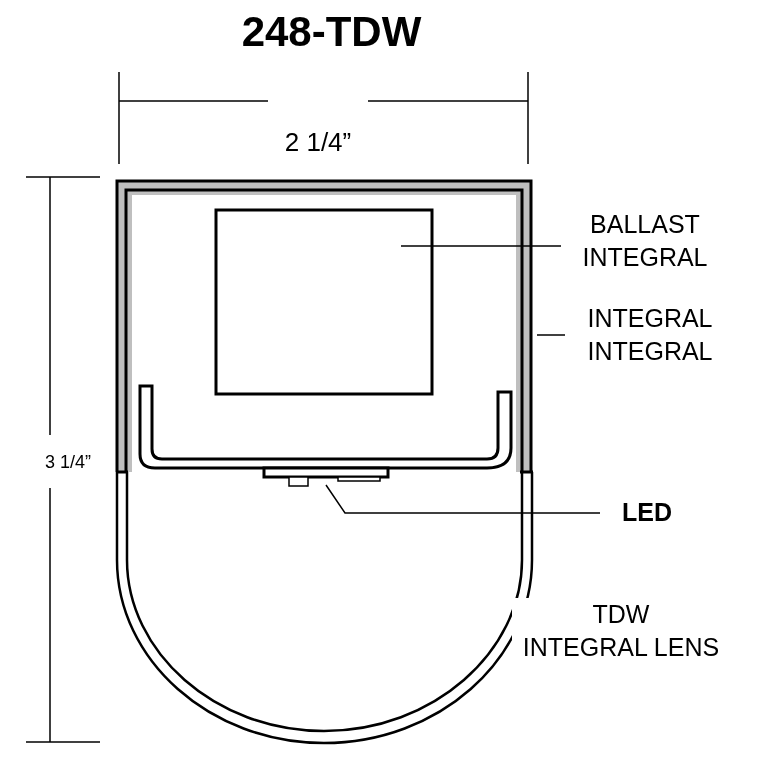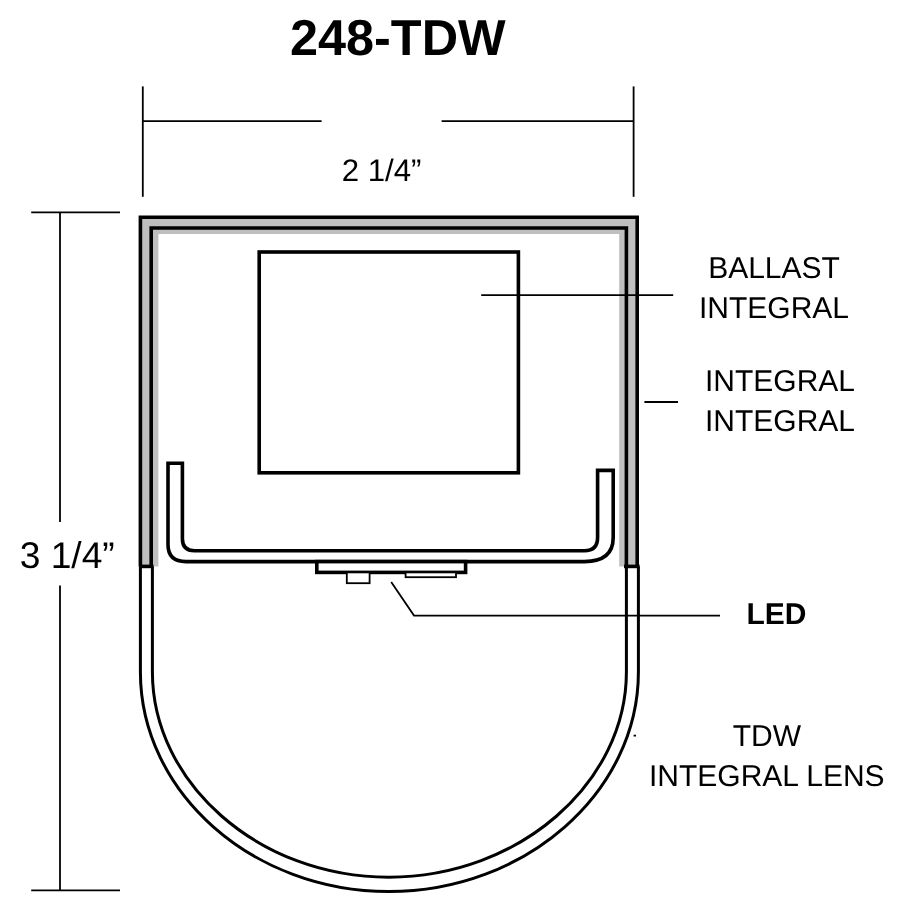--- a/index.html
+++ b/index.html
@@ -56,30 +56,30 @@
 
   <g stroke="#000" stroke-width="1.5" fill="none">
     <line x1="401" y1="246" x2="561" y2="246"></line>
     <line x1="537" y1="335" x2="572" y2="335"></line>
     <polyline points="326,485 345,513 600,513"></polyline>
     <line x1="528" y1="613" x2="600" y2="613"></line>
   </g>
 </svg>
 
 <div class="label" style="left:273px; top:86px; width:90px; font-size:26px;margin-top:40px;">2 1/4”</div>
-<div class="label" style="left:14px; top:446px; width:84px; font-size:31px;">3 1/4”</div>
+<div class="label" style="left:26px; top:446px; width:84px; font-size:18px;">3 1/4”</div>
 
 <div class="label" style="left:565px; top:208px; width:160px;">
   <div>BALLAST</div>
   <div>INTEGRAL</div>
 </div>
 
 <div class="label" style="left:565px; top:302px; width:170px;">
   <div>INTEGRAL</div>
   <div>INTEGRAL</div>
 </div>
 
 <div class="label" style="left:612px; top:496px; width:70px;font-weight:bold;">LED</div>
 
-<div class="label" style="left:530px; top:598px; width:218px;">
+<div class="label" style="left:512px; top:598px; width:218px;">
   <div>TDW</div>
   <div>INTEGRAL LENS</div>
 </div>
 
 </body></html>

